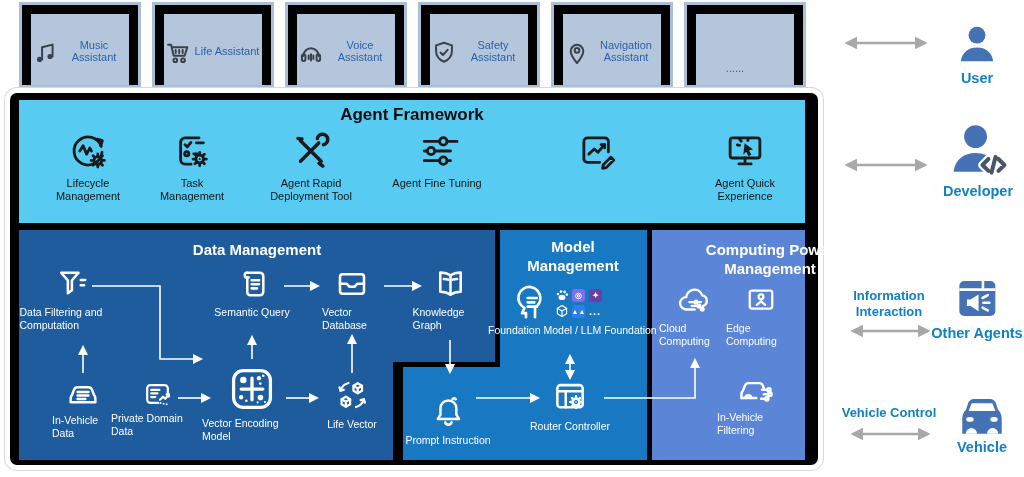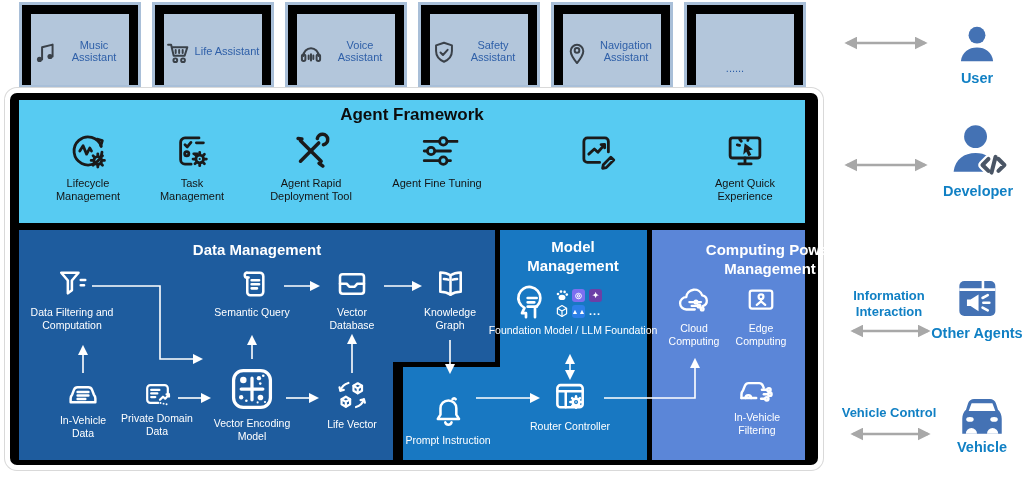--- a/index.html
+++ b/index.html
@@ -32,21 +32,21 @@
   .cp{left:652px;top:230px;width:153px;height:230px;background:var(--computing-power-bg);}
 
   .af-title{left:412px;top:105px;transform:translateX(-50%);color:#0d0d0d;font-size:17px;}
   .af-item{position:absolute;top:128px;display:flex;flex-direction:column;align-items:center;
         text-align:center;color:#141414;font-size:11px;line-height:13px;}
   .af-icon{height:46px;display:flex;align-items:center;}
   .af-icon svg{width:42px;height:42px;}
   .af-item .lbl{margin-top:3px;}
 
   .node{position:absolute;display:flex;flex-direction:column;align-items:center;
-        text-align:center;color:#fff;font-size:10.5px;line-height:12.5px;z-index:3;}
+        text-align:left;color:#fff;font-size:10.5px;line-height:12.5px;z-index:3;}
   .node .lbl{margin-top:4px;}
   .nowrap{white-space:nowrap;}
 
   .llm-row{position:absolute;left:508px;top:283px;display:flex;align-items:center;z-index:3;}
   .llm-grid{display:grid;grid-template-columns:repeat(3,15px);grid-gap:2px;margin-left:5px;align-items:center;}
   .chip{width:13px;height:13px;border-radius:3px;display:flex;align-items:center;justify-content:center;
         font-size:8px;color:#fff;font-weight:bold;}
   .dots{color:#fff;font-weight:bold;font-size:11px;letter-spacing:1px;}
 
   

